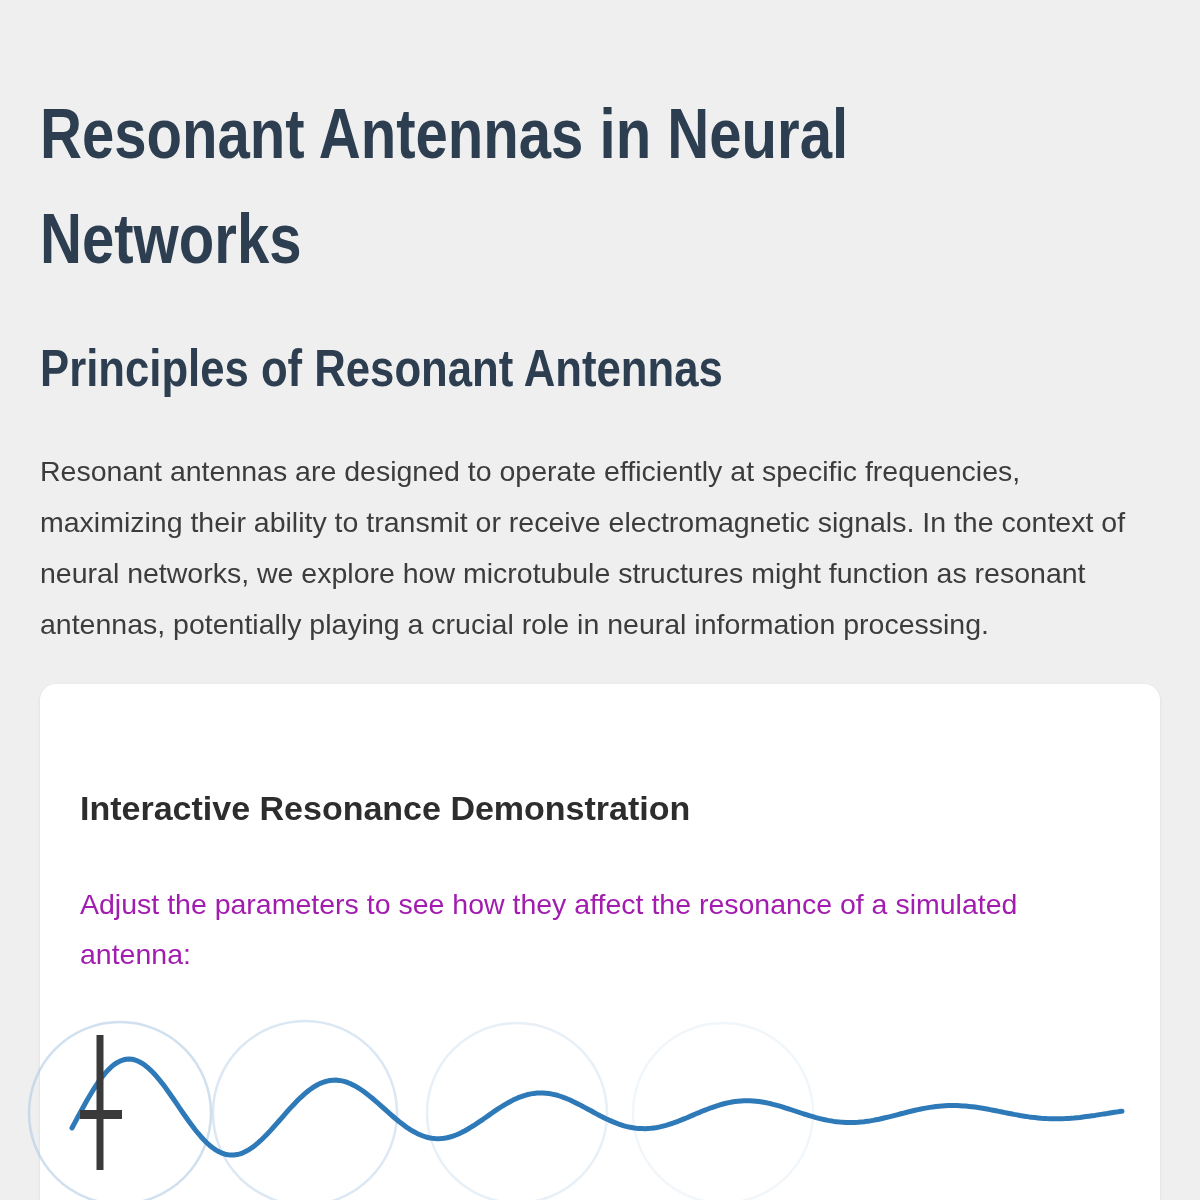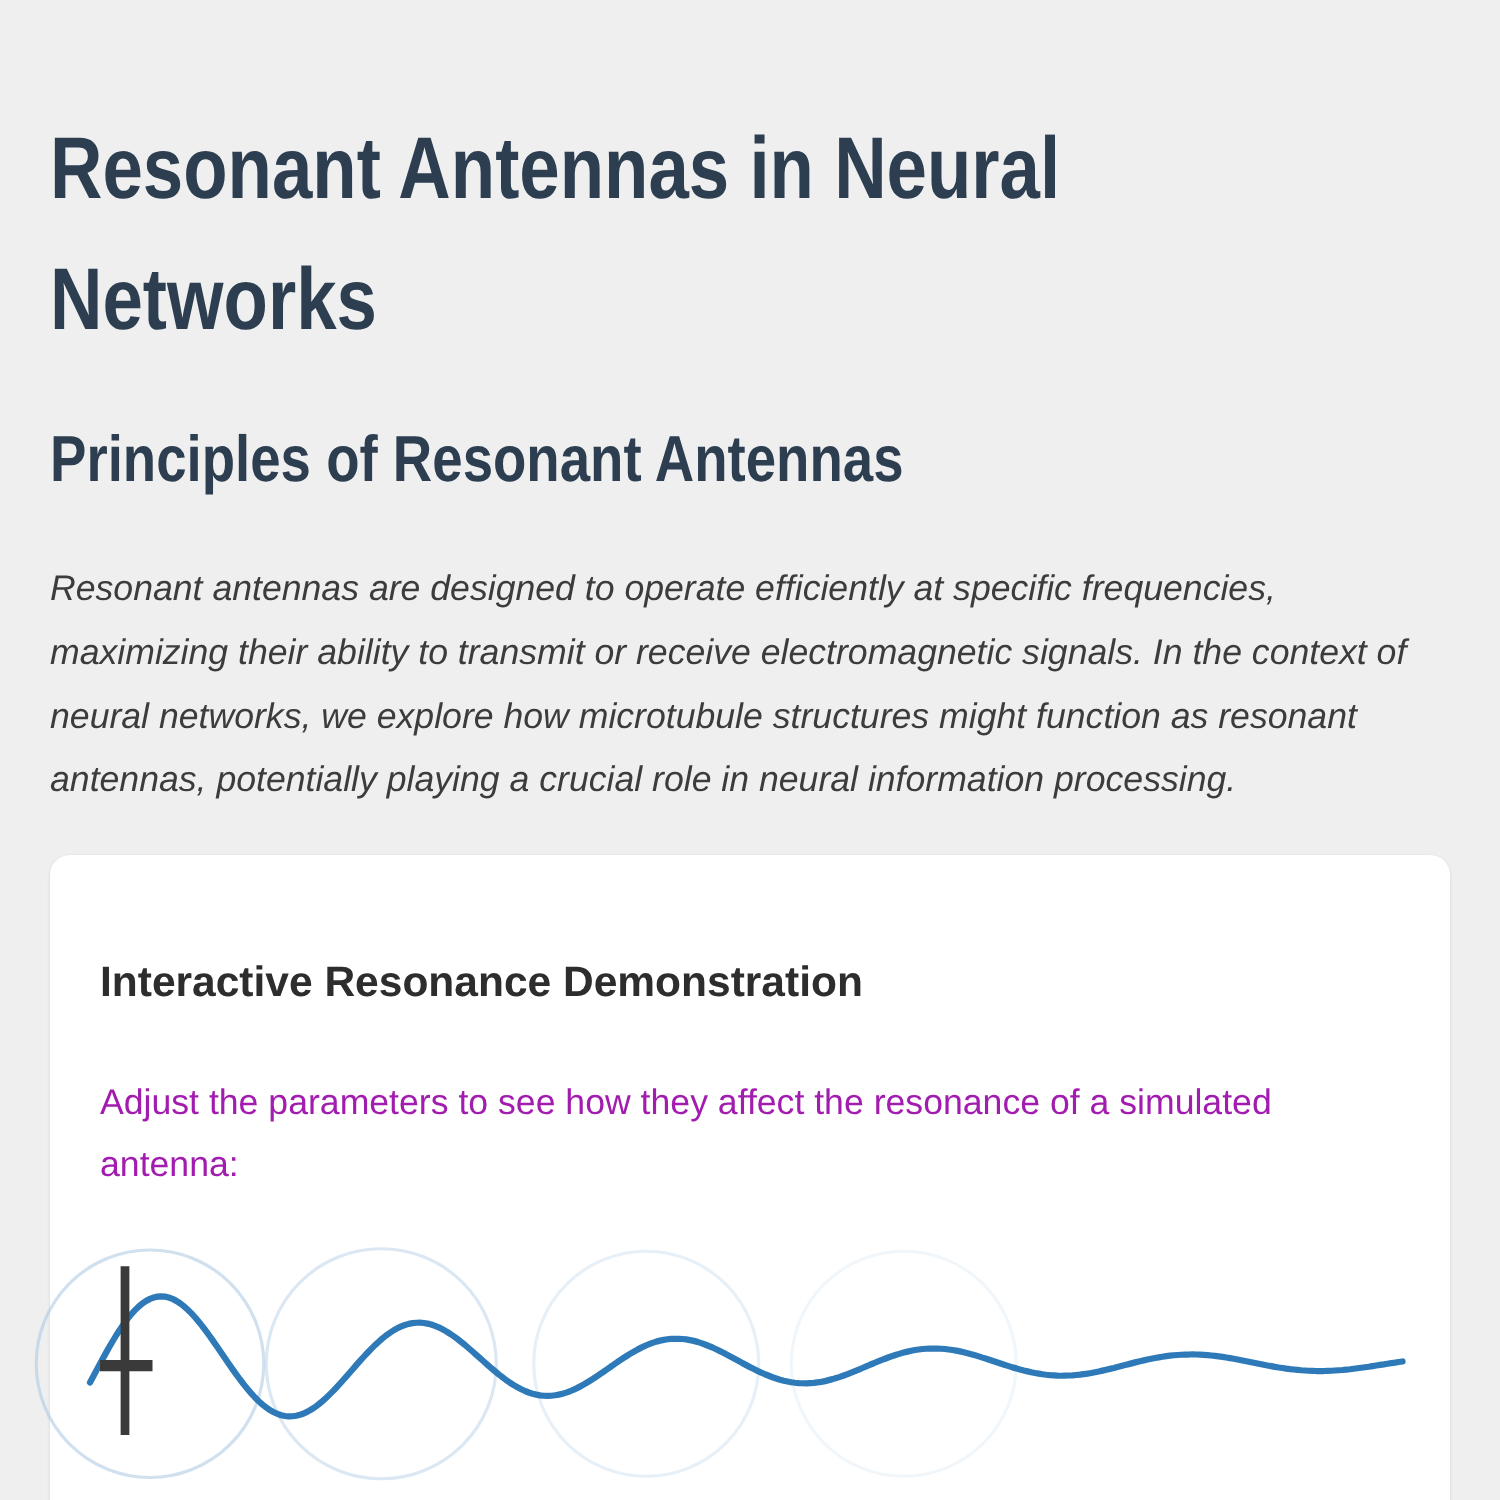--- a/index.html
+++ b/index.html
@@ -30,36 +30,36 @@
     transform: scaleX(0.84);
     transform-origin: left top;
     white-space: nowrap;
   }
   p.intro {
     margin-top: 44px;
     font-size: 28.5px;
     line-height: 51px;
     color: #3c3c3c;
     max-width: 1110px;
-    font-style: italic;
   }
 
   .demo-card {
     margin-top: 34px;
     background: #ffffff;
     border-radius: 16px;
     box-shadow: 0 1px 3px rgba(0,0,0,0.10);
     padding: 80px 40px 260px 40px;
     width: 1120px;
   }
   h3.card-heading {
     font-size: 34px;
     line-height: 44px;
     font-weight: 700;
     color: #2d2d2d;
+    margin-top: 22px;
   }
   p.instruction {
     margin-top: 49px;
     font-size: 28.5px;
     line-height: 50px;
     color: #a21caf;
     max-width: 960px;
   }
   .chart-wrap {
     margin-top: 21px;

